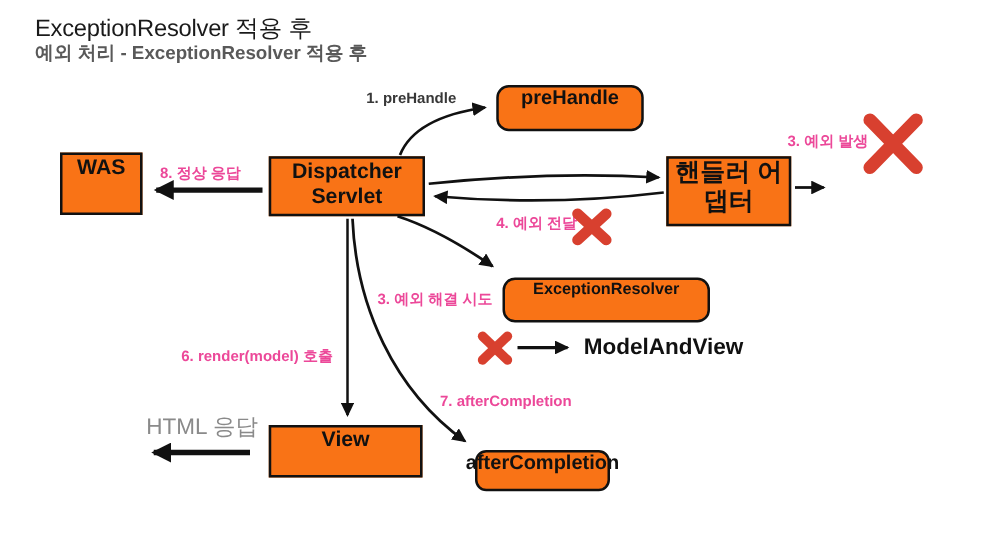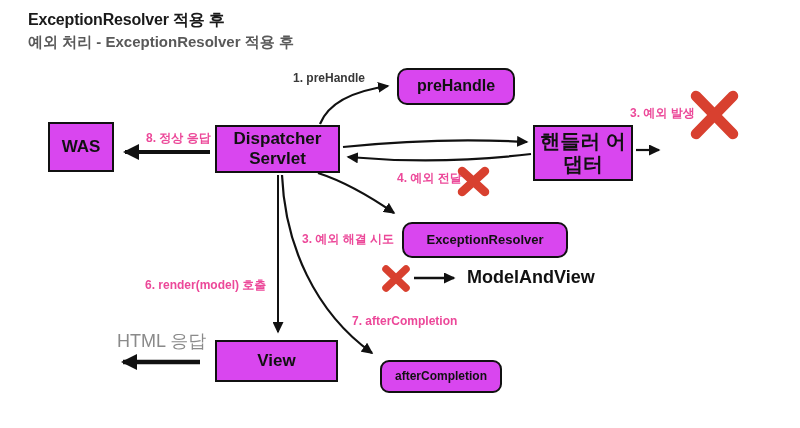--- a/index.html
+++ b/index.html
@@ -1,31 +1,31 @@
 <!DOCTYPE html>
 <html><head>
 <meta charset="utf-8">
 <style>
   html,body{margin:0;padding:0;background:#fff;}
   .canvas{
     position:relative;width:800px;height:428px;background:#ffffff;overflow:hidden;
     font-family:"Liberation Sans","DejaVu Sans",sans-serif;
   }
   .hdr-title{
-    position:absolute;left:28px;top:10px;font-size:16px;font-weight:bold;color:#1a1a1a;
+    position:absolute;left:28px;top:10px;font-size:19px;font-weight:normal;color:#1a1a1a;
     letter-spacing:-0.2px;white-space:nowrap;
   }
   .hdr-sub{
     position:absolute;left:28px;top:33px;font-size:15px;font-weight:600;color:#595959;
     white-space:nowrap;
     text-align:center;
   }
   .node{
-    position:absolute;display:flex;flex-direction:column;align-items:center;justify-content:center;
-    border:2.5px solid #111;background:#d946ef;color:#111;text-align:center;
+    position:absolute;display:flex;flex-direction:column;align-items:center;
+    border:2.5px solid #111;background:#f97316;color:#111;text-align:center;
     font-weight:bold;line-height:1.15;box-sizing:border-box;
   }
   .rounded{border-radius:10px;}
   .lbl{
     position:absolute;font-size:12px;font-weight:600;color:#ec4899;white-space:nowrap;
   }
   .lbl-light{font-size:18px;font-weight:500;color:#8a8a8a;}
   .mav{
     position:absolute;font-size:18px;font-weight:bold;color:#111;white-space:nowrap;
   }
@@ -58,33 +58,33 @@
 
 
   <div class="node rounded" style="left:402px;top:222px;width:166px;height:36px;font-size:13px;">
     <span>ExceptionResolver</span>
   </div>
 
   <div class="node" style="left:215px;top:340px;width:123px;height:42px;font-size:17px;">
     <span>View</span>
   </div>
 
-  <div class="node rounded" style="left:380px;top:360px;width:122px;height:33px;font-size:12px;border-radius:9px;">
+  <div class="node rounded" style="left:380px;top:360px;width:108px;height:33px;font-size:16px;border-radius:9px;">
     <span>afterCompletion</span>
   </div>
 
   <div class="mav" style="left:467px;top:267px;">ModelAndView</div>
 
   <div class="lbl" style="left:293px;top:71px;color:#383838;">1. preHandle</div>
   <div class="lbl" style="left:630px;top:105px;">3. 예외 발생</div>
   <div class="lbl" style="left:397px;top:170px;">4. 예외 전달</div>
   <div class="lbl" style="left:302px;top:231px;">3. 예외 해결 시도</div>
   <div class="lbl" style="left:145px;top:277px;">6. render(model) 호출</div>
   <div class="lbl" style="left:352px;top:314px;">7. afterCompletion</div>
-  <div class="lbl" style="left:146px;top:130px;">8. 정상 응답</div>
+  <div class="lbl" style="left:128px;top:130px;">8. 정상 응답</div>
   <div class="lbl lbl-light" style="left:117px;top:329px;">HTML 응답</div>
 
   <svg class="layer" width="800" height="428" viewBox="0 0 800 428">
     <defs>
       <marker id="ah" markerUnits="userSpaceOnUse" markerWidth="13" markerHeight="11" refX="10" refY="5.5" orient="auto">
         <path d="M0,0 L11.5,5.5 L0,11 Z" fill="#111"></path>
       </marker>
       <marker id="ah-big" markerUnits="userSpaceOnUse" markerWidth="18" markerHeight="16" refX="14" refY="8" orient="auto">
         <path d="M0,0 L16,8 L0,16 Z" fill="#111"></path>
       </marker>

